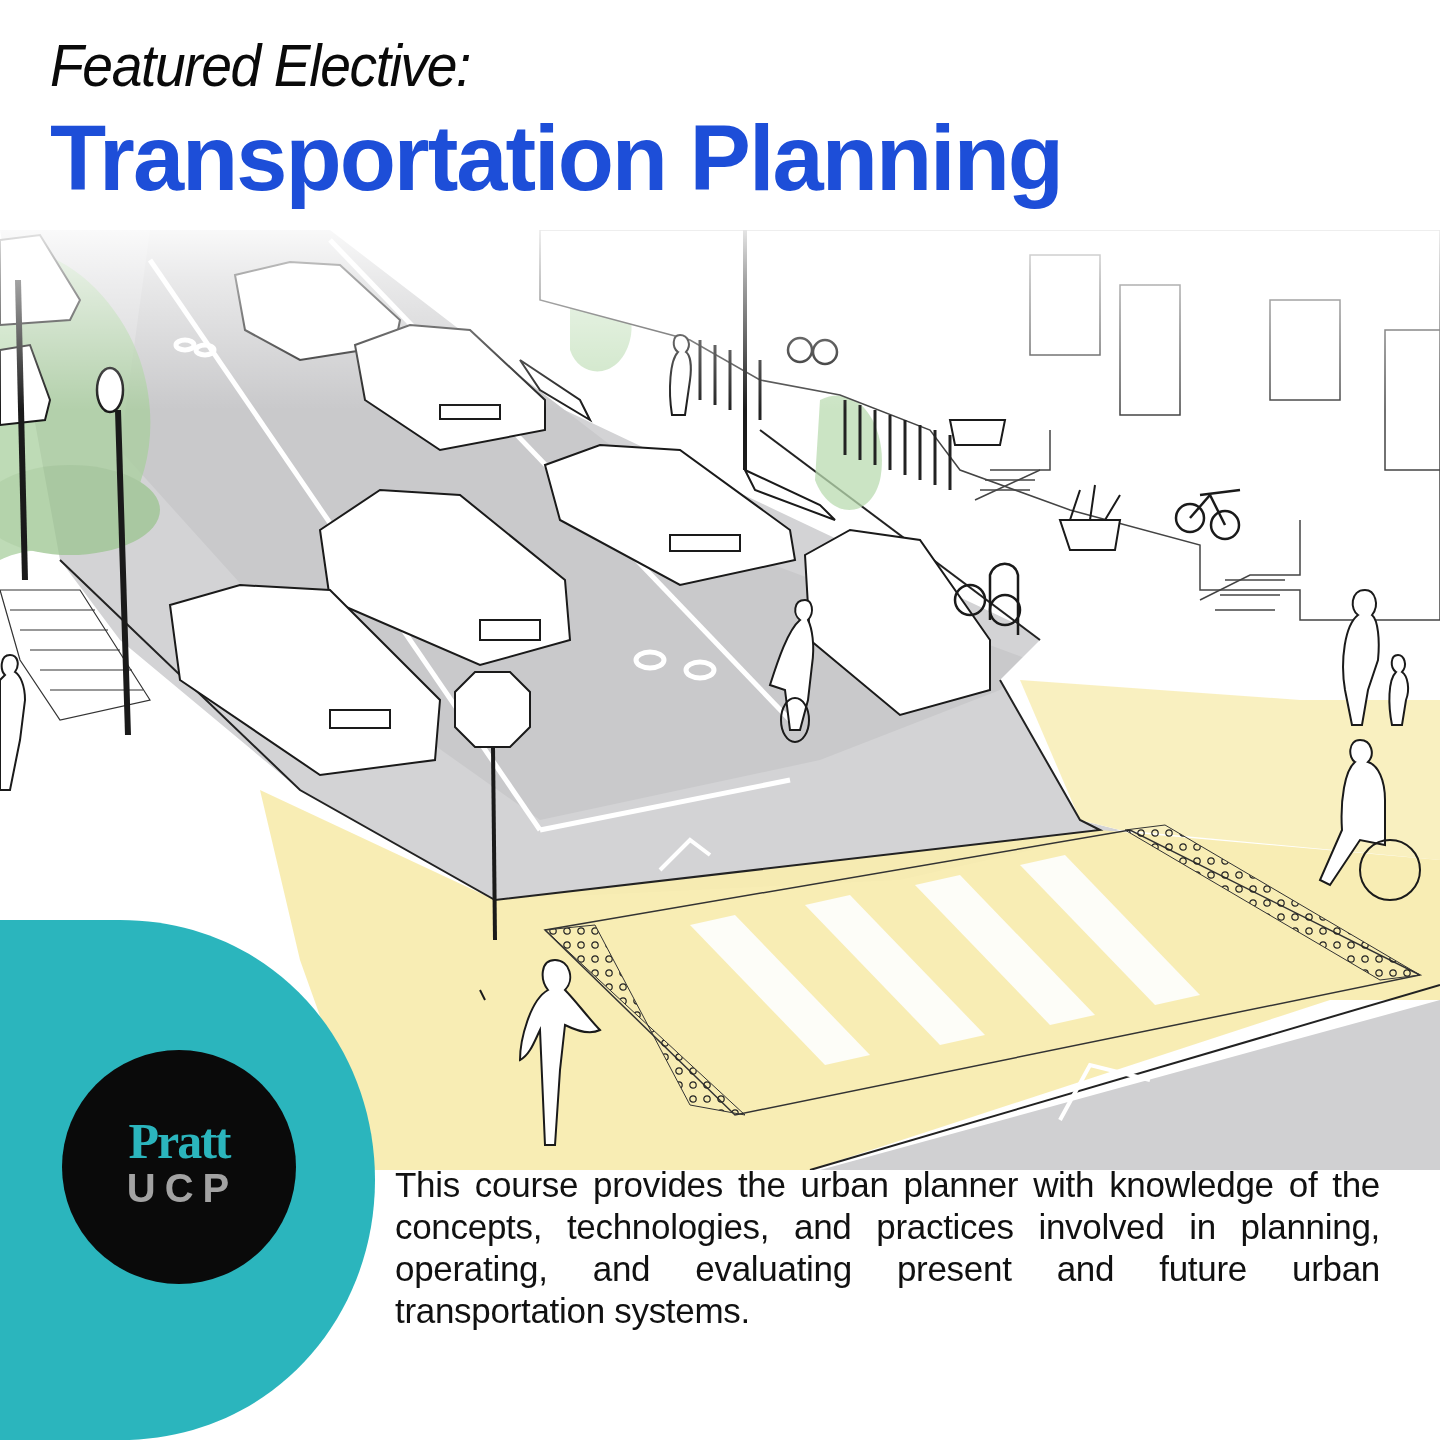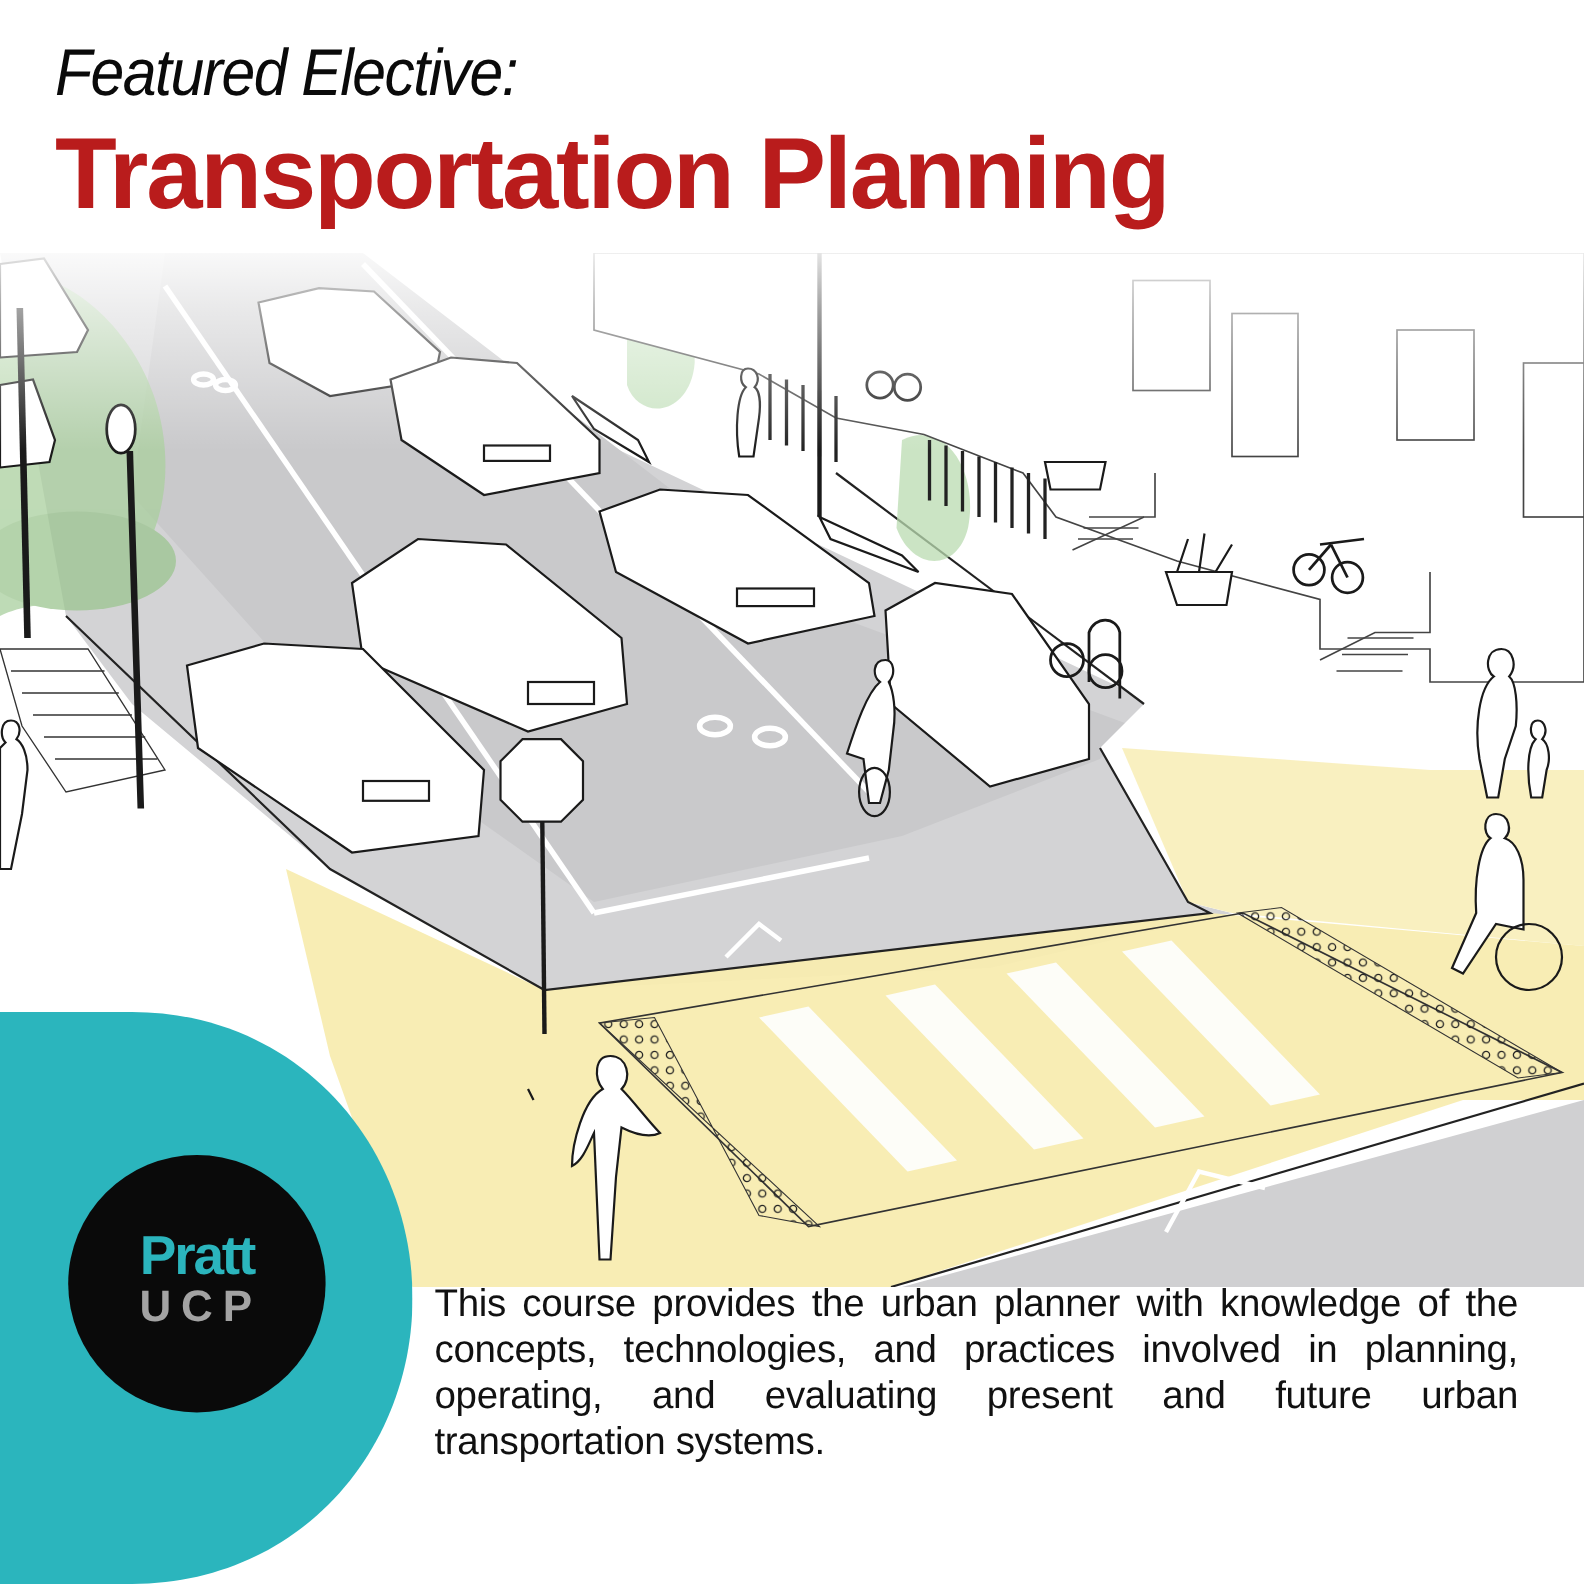--- a/index.html
+++ b/index.html
@@ -4,27 +4,27 @@
 <style>
   html, body { margin: 0; padding: 0; background: #ffffff; }
   body { width: 1440px; height: 1440px; position: relative; overflow: hidden;
          font-family: "Liberation Sans", "DejaVu Sans", sans-serif; }
   .scene { position: absolute; left: 0; top: 0; width: 1440px; height: 1440px; }
   .header { position: absolute; left: 50px; top: 26px; z-index: 5; }
   .kicker { font-family: "Liberation Sans", sans-serif; font-style: italic; font-weight: 400;
             font-size: 60px; letter-spacing: -1.5px; color: #0a0a0a; line-height: 80px;
             transform: scaleX(0.92); transform-origin: left; white-space: nowrap; }
   .title { font-family: "Liberation Sans", sans-serif; font-weight: 700; font-size: 92px;
-           letter-spacing: -2px; color: #b91c1c; line-height: 100px; margin-top: 2px;
+           letter-spacing: -2px; color: #1d4ed8; line-height: 100px; margin-top: 2px;
            white-space: nowrap; }
   .badge-bg { position: absolute; left: 0; top: 920px; width: 375px; height: 520px; z-index: 4; }
   .logo { position: absolute; left: 62px; top: 1050px; width: 234px; height: 234px;
           border-radius: 50%; background: #0a0a0a; z-index: 6;
           display: flex; flex-direction: column; align-items: center; justify-content: center; }
-  .logo-pratt { font-family: Liberation Sans, sans-serif; font-weight: 700; font-size: 50px;
+  .logo-pratt { font-family: Liberation Serif, serif; font-weight: 700; font-size: 50px;
                 color: #2bb5bd; letter-spacing: -2px; line-height: 48px; margin-top: -6px; }
   .logo-ucp { font-family: "Liberation Sans", sans-serif; font-weight: 700; font-size: 40px;
               color: #a3a3a3; letter-spacing: 9px; line-height: 46px; margin-left: 7px; }
   .desc { position: absolute; left: 395px; top: 1164px; width: 985px; z-index: 5;
           font-family: "Liberation Sans", sans-serif; font-size: 35px; line-height: 42px;
           color: #111; text-align: justify; hyphens: manual; letter-spacing: -0.3px; }
   .bottom-white { position: absolute; left: 375px; top: 1170px; width: 1065px; height: 270px;
                   background: #fff; z-index: 3; }
 </style>
 </head>

